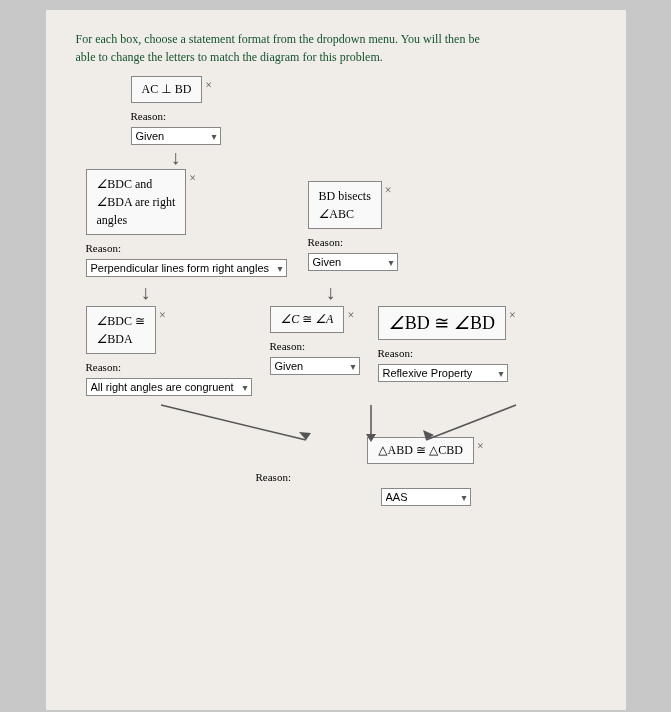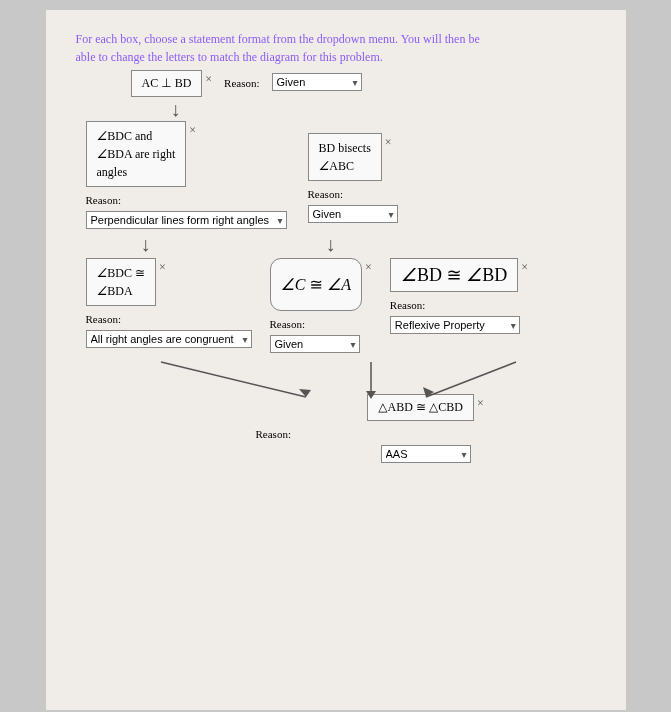--- a/index.html
+++ b/index.html
@@ -16,22 +16,22 @@
       background: #f0ece8;
       width: 580px;
       min-height: 700px;
       margin: 10px;
       padding: 20px 30px 30px 30px;
       position: relative;
     }
     .instructions {
       font-size: 12px;
       line-height: 1.5;
-      margin-bottom: 4px;
-      color: #8b5cf6;
+      margin-bottom: 10px;
+      color: #14532d;
     }
     .reason-dropdown {
       border: 1px solid #888;
       background: #fff;
       font-size: 11px;
       padding: 2px 16px 2px 4px;
       appearance: none;
       -webkit-appearance: none;
       position: relative;
       cursor: pointer;
@@ -67,21 +67,21 @@
   </style>
 </head>
 <body>
 
 <div class="page">
   <div class="instructions">
     <span>For each box, choose a statement format from the dropdown menu. You will then be</span><br>
     <span>able to change the letters to match the diagram for this problem.</span>
   </div>
 
-  <div style="display:flex; flex-direction:row; align-items:flex-start; margin-left:55px;gap:12px;">
+  <div style="display:flex; flex-direction:column; align-items:flex-start; margin-left:55px;">
     <div style="display:flex; flex-direction:row; align-items:flex-start;">
       <div class="node-box" style="font-size:12px; padding:5px 10px;">
         <span class="overline">AC</span>
         <span> ⊥ </span>
         <span class="overline">BD</span>
       </div>
       <span class="close-x" style="margin-left:3px; margin-top:2px;">×</span>
     </div>
     <div style="margin-top:3px;">
       <span style="font-size:11px;">Reason:</span>
@@ -167,21 +167,21 @@
       </div>
       <div class="select-wrapper" style="margin-top:2px;">
         <select class="reason-dropdown" style="min-width:150px;">
           <option>All right angles are congruent</option>
         </select>
       </div>
     </div>
 
     <div style="display:flex; flex-direction:column; align-items:flex-start;">
       <div style="display:flex; flex-direction:row; align-items:flex-start;">
-        <div class="node-box" style="font-size:16px; padding:16px 10px;border-radius:11px;">
+        <div class="node-box" style="font-size:12px; padding:5px 10px;">
           <span style="font-style:italic;">∠C</span> ≅ <span style="font-style:italic;">∠A</span>
         </div>
         <span class="close-x" style="margin-left:3px; margin-top:2px;">×</span>
       </div>
       <div style="margin-top:3px;">
         <span style="font-size:11px;">Reason:</span>
       </div>
       <div class="select-wrapper" style="margin-top:2px;">
         <select class="reason-dropdown" style="min-width:90px;">
           <option>Given</option>

